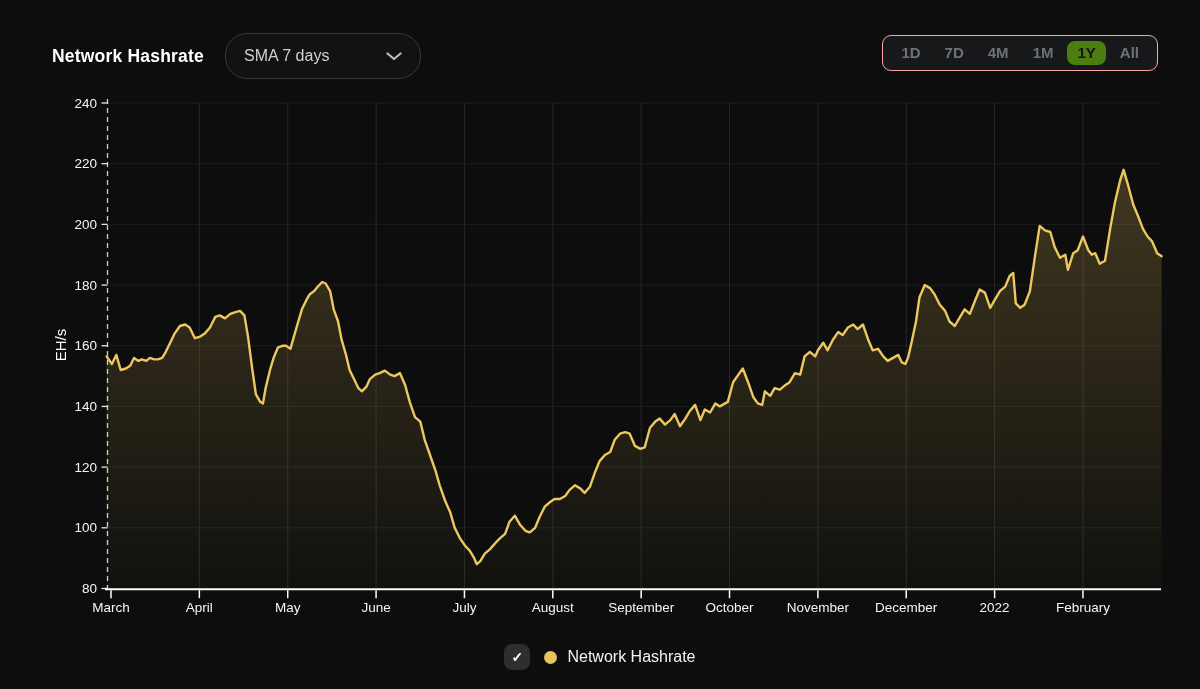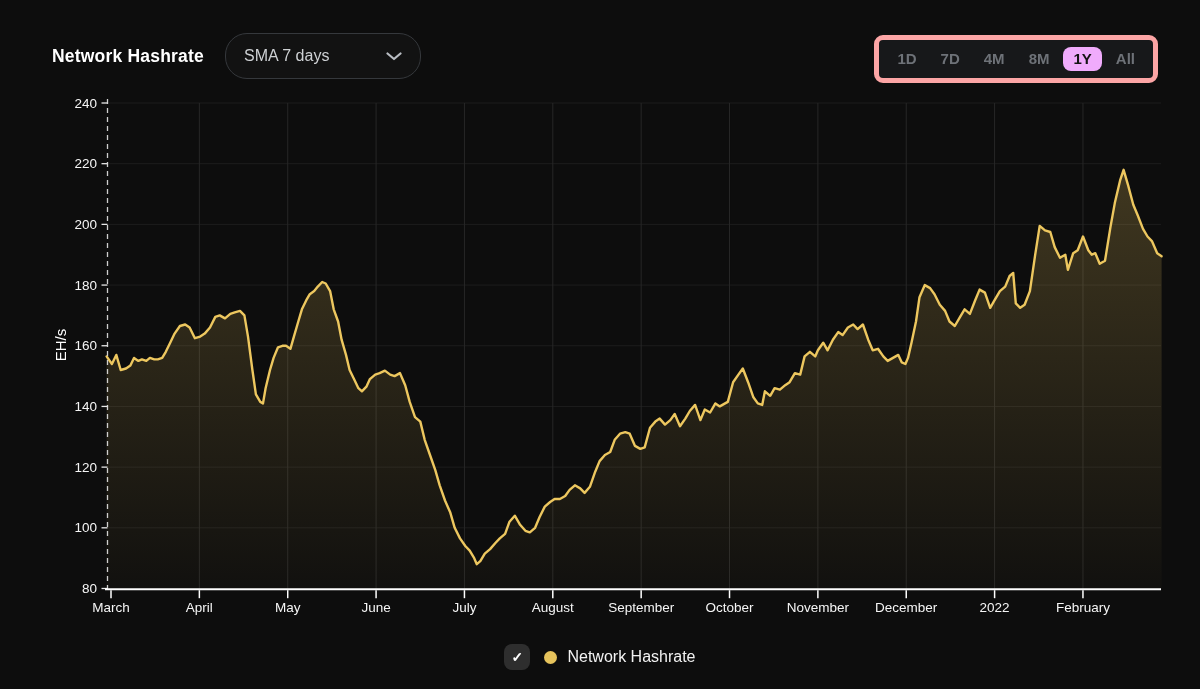--- a/index.html
+++ b/index.html
@@ -4,25 +4,25 @@
 <style>
   html,body{margin:0;padding:0;background:#0d0d0d;}
   body{width:1200px;height:689px;position:relative;overflow:hidden;
        font-family:"Liberation Sans",sans-serif;-webkit-font-smoothing:antialiased;}
   .page-title{position:absolute;left:52px;top:46px;font-size:17.5px;font-weight:700;color:#ffffff;letter-spacing:.2px;}
   .dropdown{position:absolute;left:225px;top:33px;width:196px;height:46px;box-sizing:border-box;
             border:1px solid #35383c;border-radius:22px;background:#121212;
             display:flex;align-items:center;justify-content:space-between;padding:0 18px;cursor:pointer;}
   .dropdown-value{font-size:16px;color:#ced1d4;}
   .chevron-svg{display:block;}
-  .range-group{position:absolute;right:42px;top:35px;height:48px;box-sizing:border-box;
-               background:#17181a;border:5px solid #fca5a5;border-radius:9px;
+  .range-group{position:absolute;right:42px;top:35px;height:36px;box-sizing:border-box;
+               background:#17181a;border:1px solid #fca5a5;border-radius:9px;
                display:flex;align-items:center;padding:0 8px;gap:4px;}
   .range-btn{font-size:15px;font-weight:700;color:#6e7278;padding:3px 10px;border-radius:8px;cursor:pointer;line-height:18px;}
-  .range-btn.active{background:#f0abfc;color:#141414;}
+  .range-btn.active{background:#4d7c0f;color:#141414;}
   .legend{position:absolute;left:0;right:0;top:644px;display:flex;align-items:center;justify-content:center;gap:10px;}
   .legend-checkbox{width:26px;height:26px;border-radius:8px;background:#2e2e2e;
                    display:flex;align-items:center;justify-content:center;cursor:pointer;}
   .legend-check{color:#ffffff;font-size:14px;font-weight:700;line-height:1;}
   .legend-dot{width:13px;height:13px;border-radius:50%;background:#e6c35c;margin-left:4px;}
   .legend-label{font-size:16px;color:#f2f2f2;}
   #chart-svg{position:absolute;left:0;top:0;}
 </style>
 </head>
 <body>
@@ -110,21 +110,21 @@
     <svg class="chevron-svg" width="16" height="9" viewBox="0 0 16 9">
       <polyline points="1.5,1.5 8,7 14.5,1.5" fill="none" stroke="#b9bdc3" stroke-width="2.2" stroke-linecap="round" stroke-linejoin="round"></polyline>
     </svg>
   </span>
 </div>
 
 <div class="range-group" id="range-group">
     <span class="range-btn">1D</span>
     <span class="range-btn">7D</span>
     <span class="range-btn">4M</span>
-    <span class="range-btn">8M</span>
+    <span class="range-btn">1M</span>
     <span class="range-btn active">1Y</span>
     <span class="range-btn">All</span>
   </div>
 
 <div class="legend">
   <div class="legend-checkbox">
     <span class="legend-check">✓</span>
   </div>
   <span class="legend-dot"></span>
   <span class="legend-label">Network Hashrate</span>

